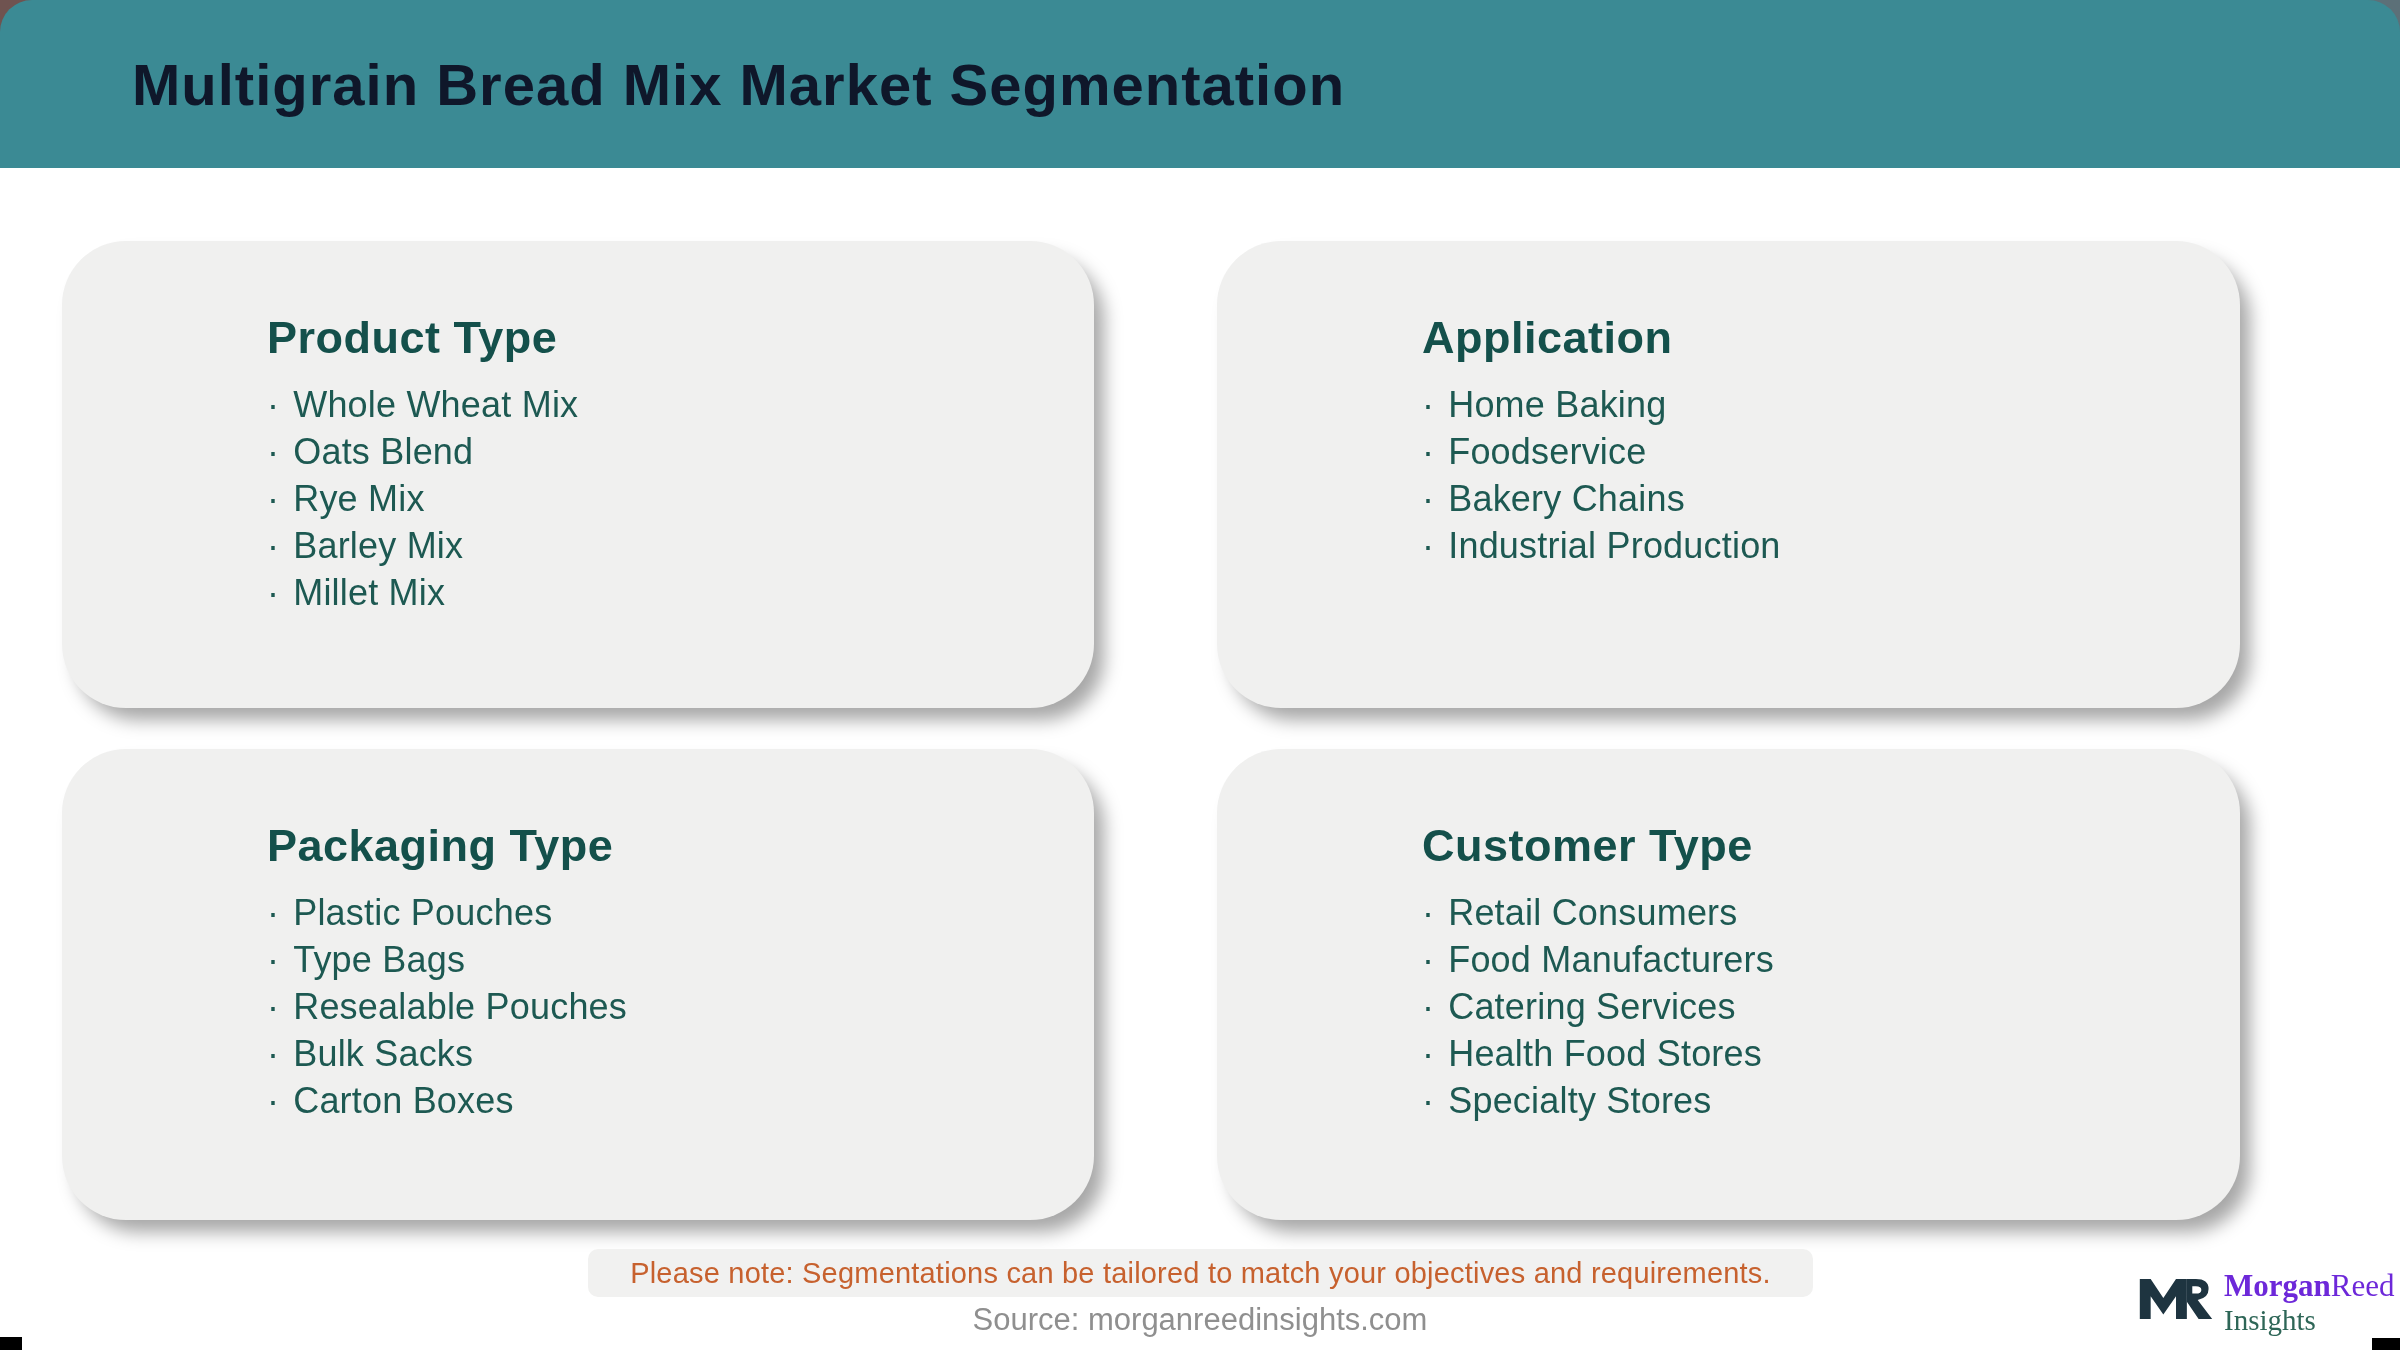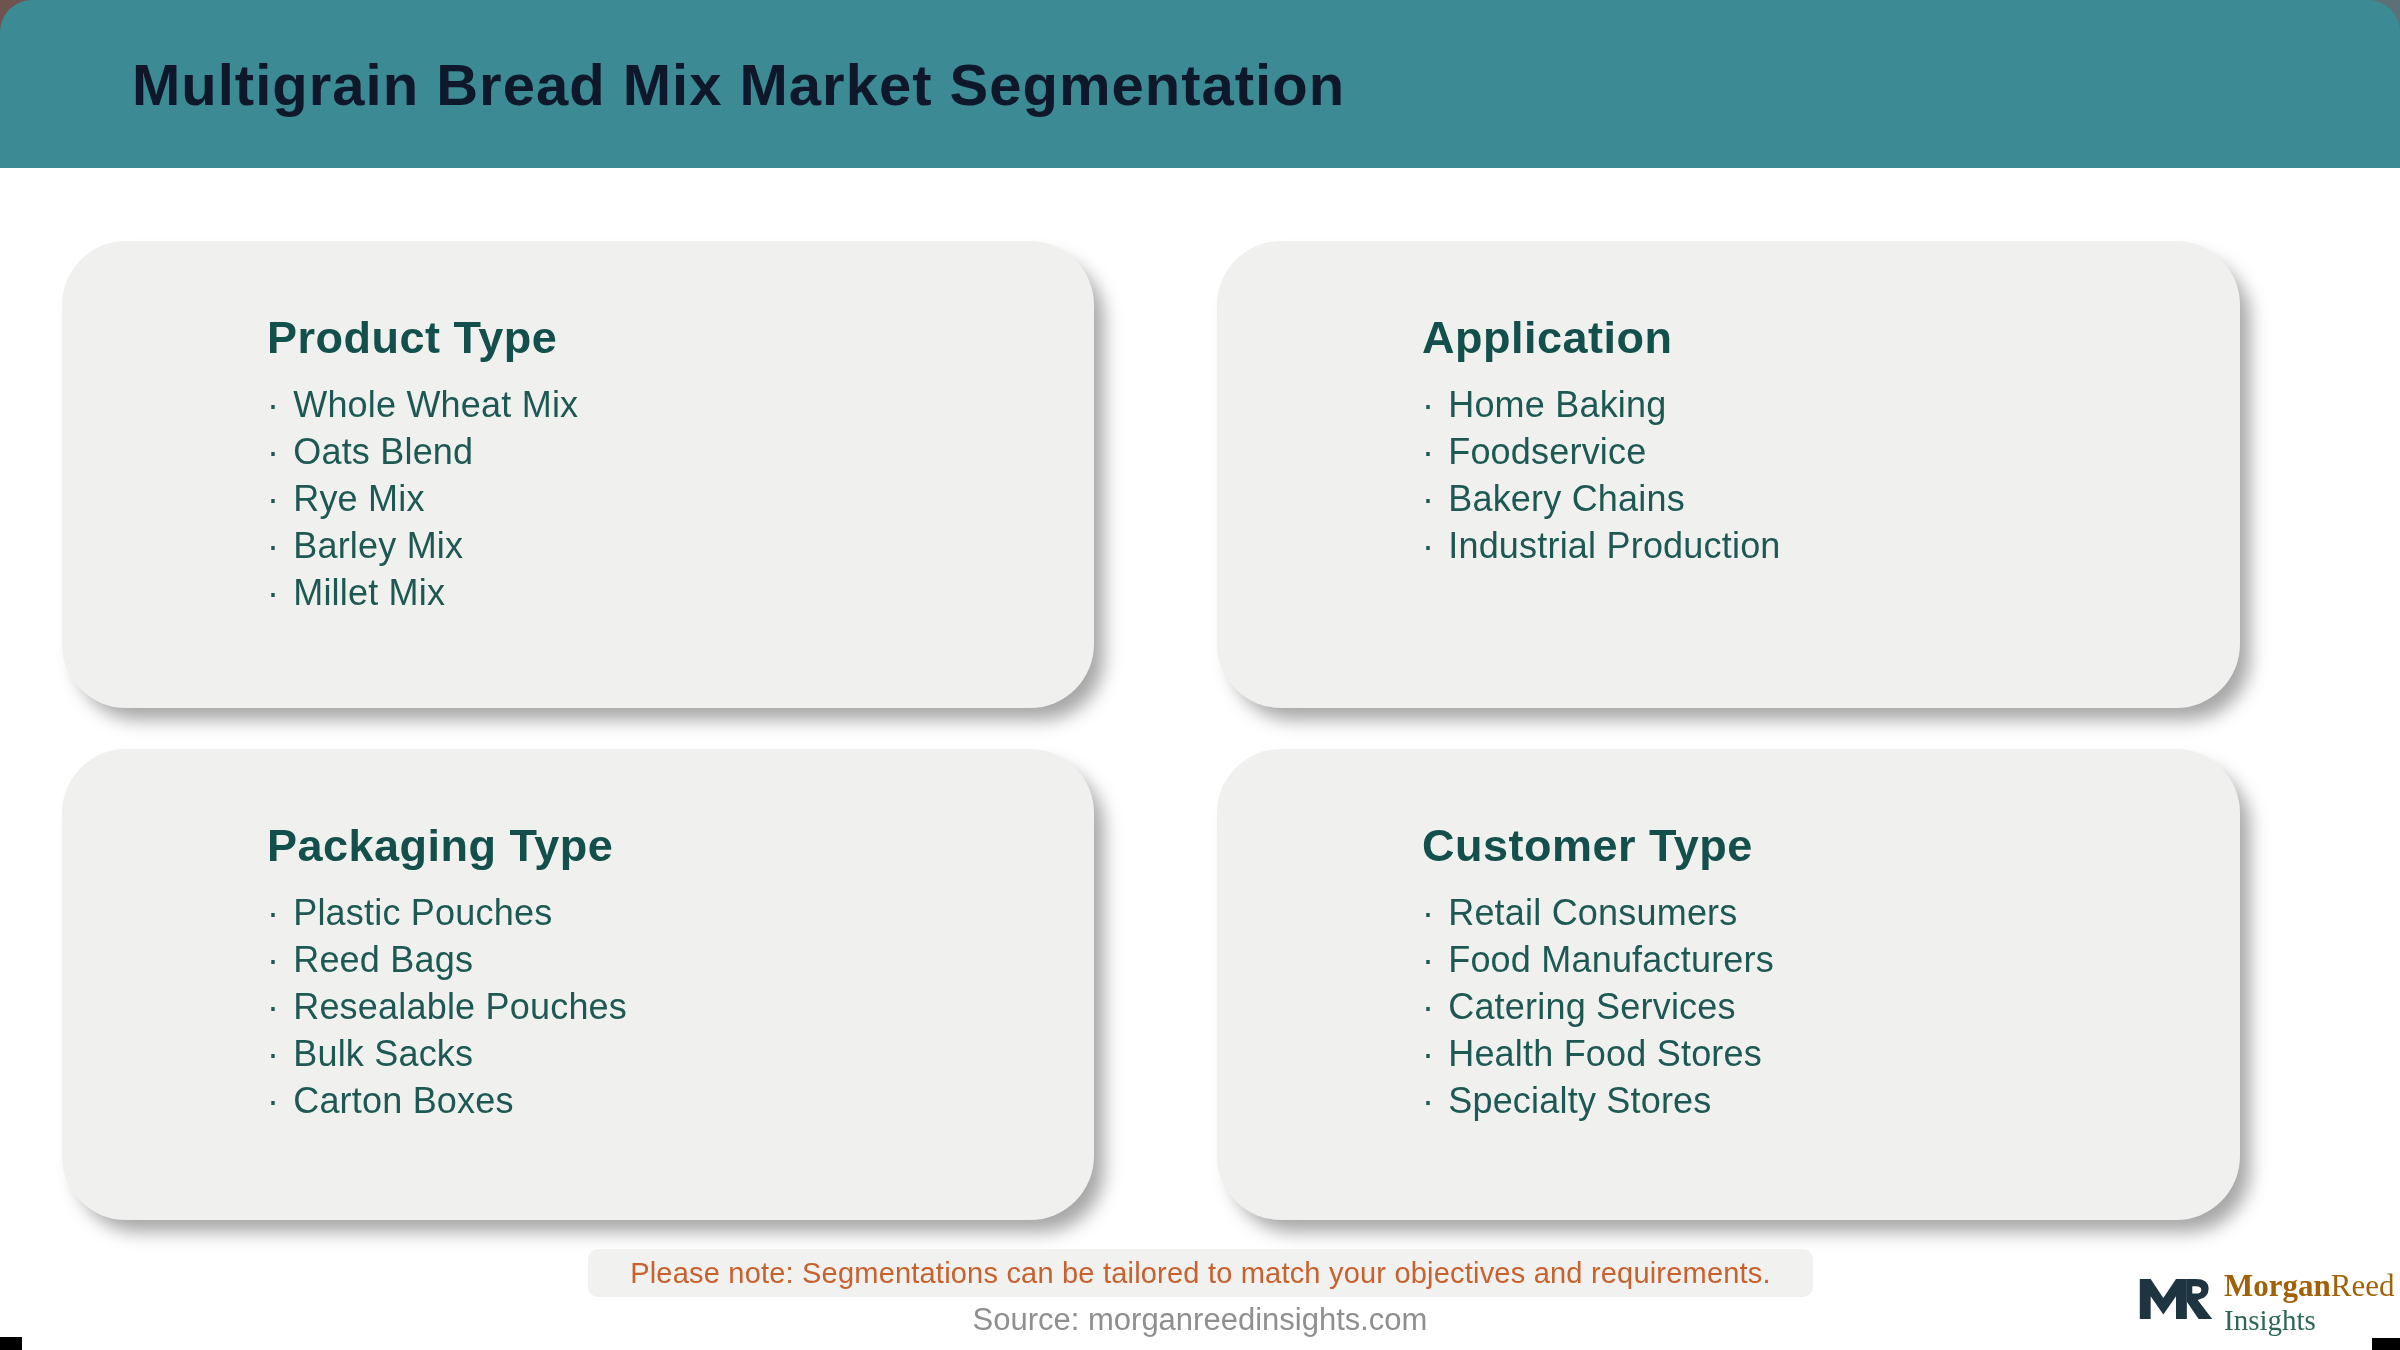--- a/index.html
+++ b/index.html
@@ -103,21 +103,21 @@
     display: flex;
     align-items: flex-start;
     gap: 10px;
   }
   .logo svg { display: block; margin-top: 4px; }
   .logo-text { display: flex; flex-direction: column; }
   .logo-name {
     font-family: "Liberation Serif", serif;
     font-size: 31px;
     line-height: 1;
-    color: #a16207;
+    color: #6d28d9;
     font-weight: bold;
     white-space: nowrap;
   }
   .ln-r { font-weight: normal; }
   .logo-sub {
     font-family: "Liberation Serif", serif;
     font-size: 29px;
     line-height: 1;
     color: #2e6657;
     margin-top: 5px;
@@ -157,21 +157,21 @@
       <li><span class="dot">·</span><span>Foodservice</span></li>
       <li><span class="dot">·</span><span>Bakery Chains</span></li>
       <li><span class="dot">·</span><span>Industrial Production</span></li>
     </ul>
   </section>
 
   <section class="card card-3">
     <h2>Packaging Type</h2>
     <ul>
       <li><span class="dot">·</span><span>Plastic Pouches</span></li>
-      <li><span class="dot">·</span><span>Reed Bags</span></li>
+      <li><span class="dot">·</span><span>Type Bags</span></li>
       <li><span class="dot">·</span><span>Resealable Pouches</span></li>
       <li><span class="dot">·</span><span>Bulk Sacks</span></li>
       <li><span class="dot">·</span><span>Carton Boxes</span></li>
     </ul>
   </section>
 
   <section class="card card-4">
     <h2>Customer Type</h2>
     <ul>
       <li><span class="dot">·</span><span>Retail Consumers</span></li>

